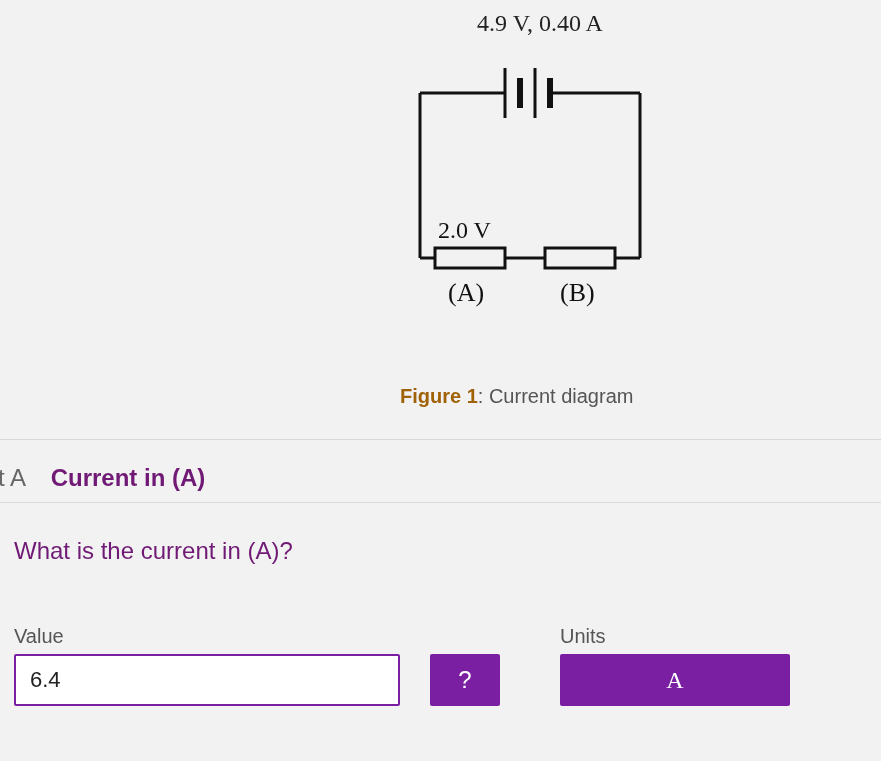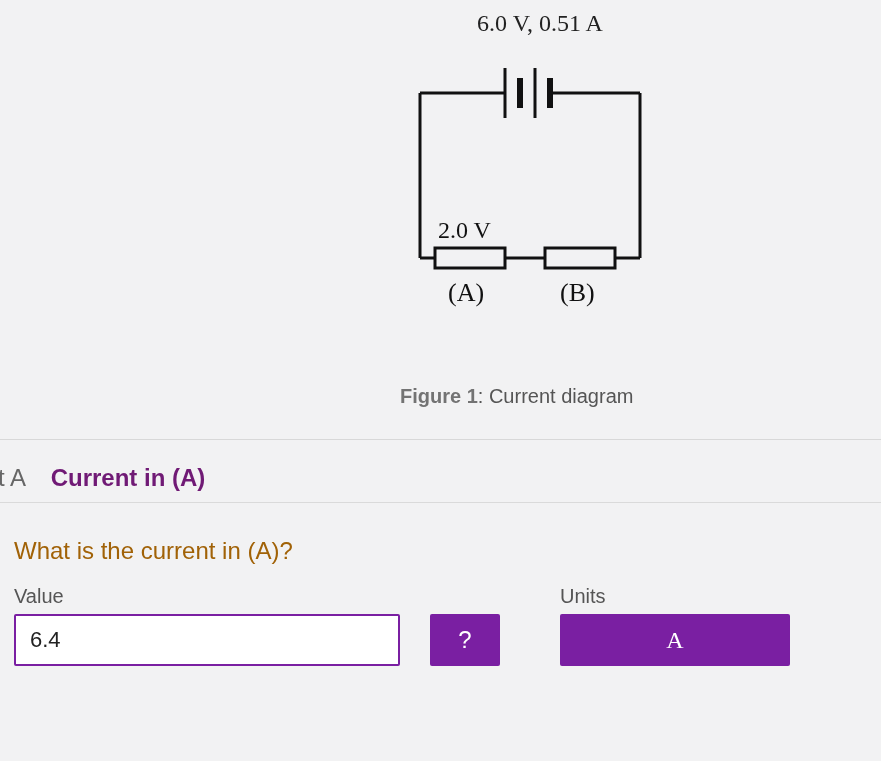--- a/index.html
+++ b/index.html
@@ -36,38 +36,38 @@
 
     .circuit-svg { display: block; }
 
     .figure-caption {
       position: absolute;
       left: 400px;
       top: 385px;
       font-size: 20px;
       color: #555;
     }
-    .figure-caption .fig-num { color: #737373; font-weight: 600; }
+    .figure-caption .fig-num { color: #a16207; font-weight: 600; }
 
     .part-header {
       padding: 24px 0 10px 0;
       font-size: 24px;
       color: #444;
       border-bottom: 1px solid #dadada;
     }
     .part-header .part-tag { margin-left: -10px; margin-right: 18px; color: #666; }
     .part-header .part-title { font-weight: 600; color: #701a75; }
 
     .question-area {
       padding: 34px 0 0 14px;
     }
     .question-text {
       font-size: 24px;
-      color: #a16207;
-      margin-bottom: 20px;
+      color: #701a75;
+      margin-bottom: 60px;
     }
 
     .inputs-row {
       display: flex;
       align-items: flex-end;
       gap: 30px;
       padding-right: 20px;
     }
 
     .value-col { display: flex; flex-direction: column; }
@@ -112,21 +112,21 @@
       justify-content: center;
       cursor: pointer;
       border-radius: 2px;
     }
   </style>
 </head>
 <body>
 
 <div class="top-area">
   <div class="circuit-wrap">
-    <div class="battery-label">6.0 V, 0.51 A</div>
+    <div class="battery-label">4.9 V, 0.40 A</div>
     <svg class="circuit-svg" width="280" height="270" viewBox="0 0 280 270">
       <g stroke="#111" stroke-width="3" fill="none">
         <line x1="30" y1="50" x2="115" y2="50"></line>
         <line x1="115" y1="25" x2="115" y2="75"></line>
         <line x1="130" y1="35" x2="130" y2="65" stroke-width="6"></line>
         <line x1="145" y1="25" x2="145" y2="75"></line>
         <line x1="160" y1="35" x2="160" y2="65" stroke-width="6"></line>
         <line x1="160" y1="50" x2="250" y2="50"></line>
         <line x1="30" y1="50" x2="30" y2="215"></line>
         <line x1="250" y1="50" x2="250" y2="215"></line>

